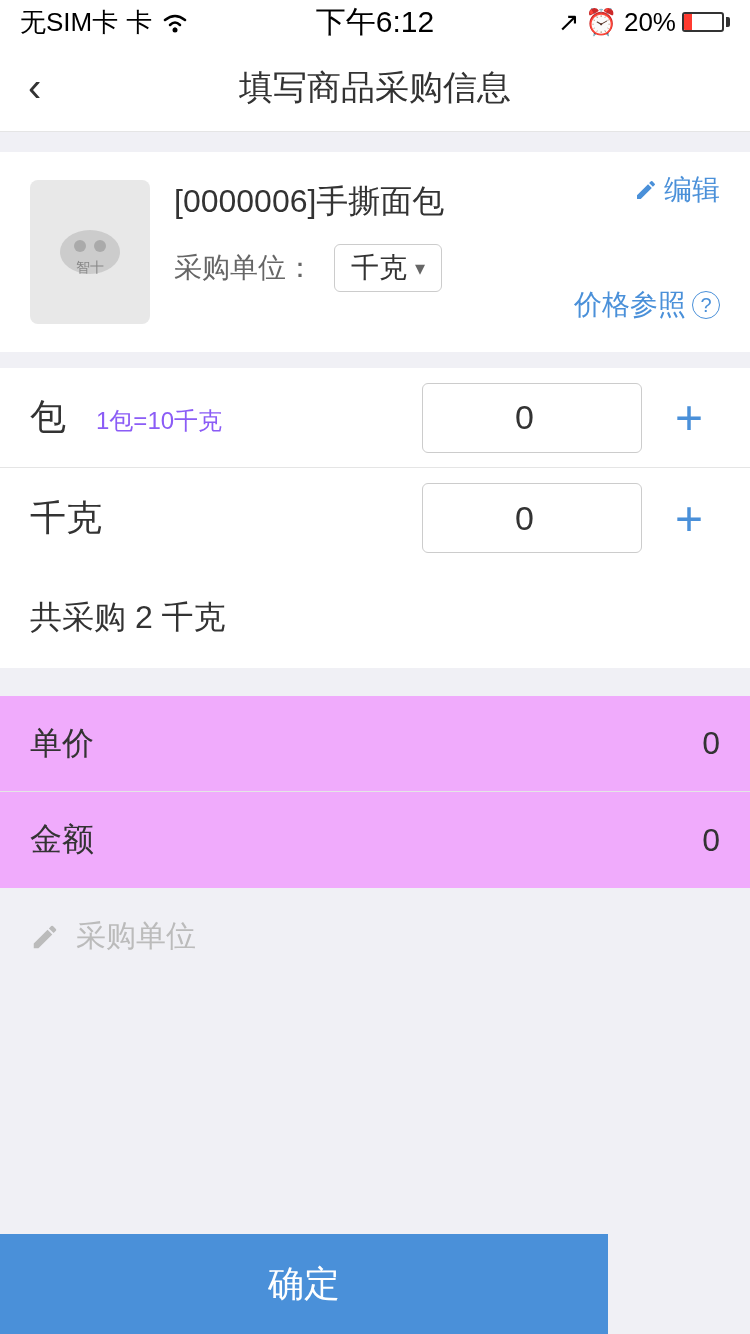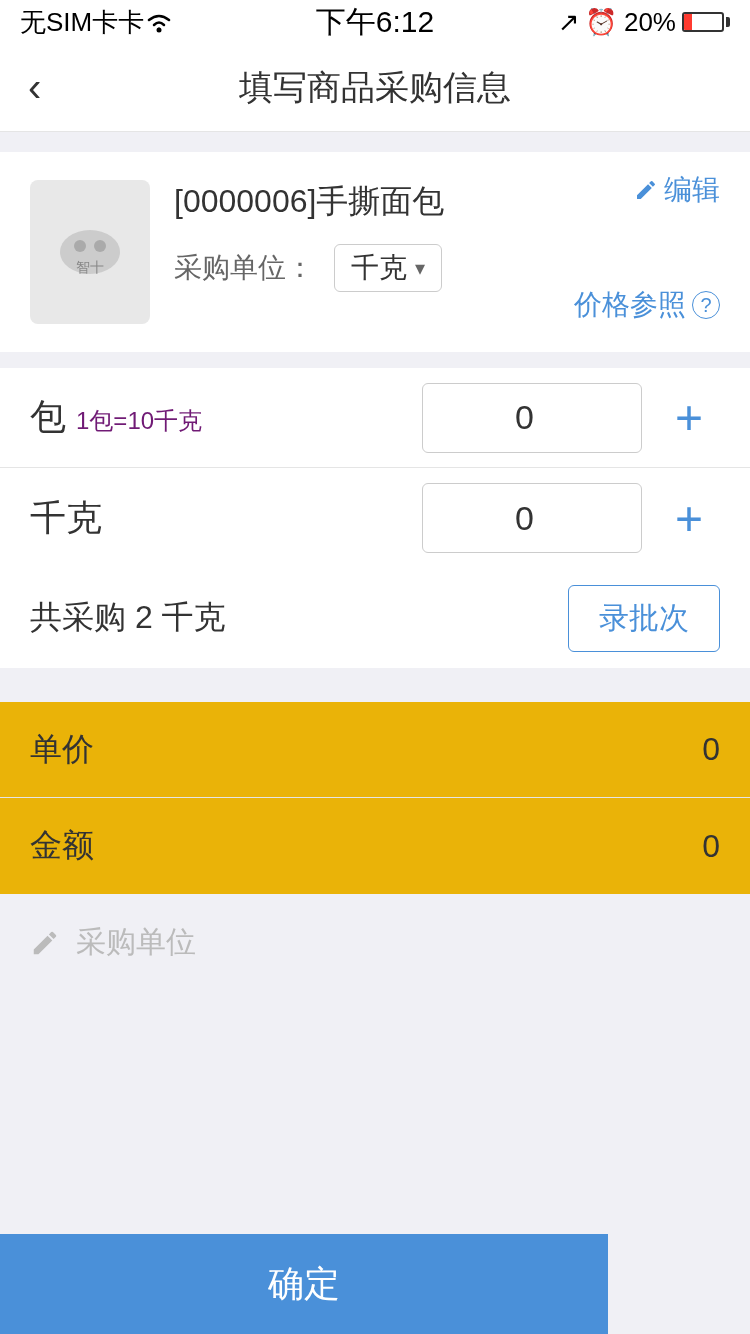--- a/index.html
+++ b/index.html
@@ -20,20 +20,21 @@
       display: flex;
       align-items: center;
       justify-content: space-between;
       padding: 0 20px;
       font-size: 28px;
       color: #000;
     }
     .status-left {
       display: flex;
       align-items: center;
+      gap: 8px;
       font-size: 26px;
       text-align: center;
     }
     .status-center {
       font-size: 30px;
       font-weight: 500;
       position: absolute;
       left: 50%;
       transform: translateX(-50%);
     }
@@ -187,22 +188,22 @@
     .input-row:last-child {
       border-bottom: none;
     }
     .input-unit-label {
       font-size: 36px;
       color: #333;
       width: 200px;
     }
     .input-unit-sub {
       font-size: 24px;
-      color: #701a75;
-      margin-left: 0;
+      color: #8b5cf6;
+      margin-left: 20px;
     }
     .input-field-wrap {
       flex: 1;
       display: flex;
       align-items: center;
       gap: 16px;
       justify-content: flex-end;
     }
     .number-input {
       width: 220px;
@@ -246,22 +247,22 @@
       border-radius: 6px;
       padding: 12px 30px;
       font-size: 30px;
       color: #4a90d9;
       background: #fff;
       cursor: pointer;
     }
 
     
     .price-section {
-      background: #eab308;
-      margin-top: 18px;
+      background: #f0abfc;
+      margin-top: 12px;
     }
     .price-row {
       display: flex;
       align-items: center;
       justify-content: space-between;
       padding: 0 30px;
       height: 96px;
       border-bottom: 1px solid #e5e5e5;
     }
     .price-row:last-child {
@@ -399,21 +400,20 @@
     </div>
     <div class="input-field-wrap">
       <input class="number-input" type="number" value="0" style="">
       <button class="plus-btn">+</button>
     </div>
   </div>
 </div>
 
 <div class="total-row">
   <span class="total-text">共采购 2 千克</span>
-  <button class="record-btn">录批次</button>
 </div>
 
 <div class="divider"></div>
 
 <div class="price-section">
   <div class="price-row">
     <span class="price-label">单价</span>
     <span class="price-value">0</span>
   </div>
   <div class="price-row">

